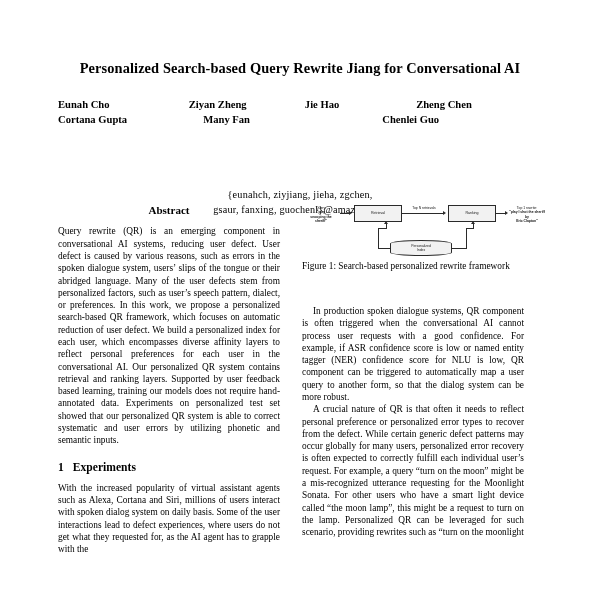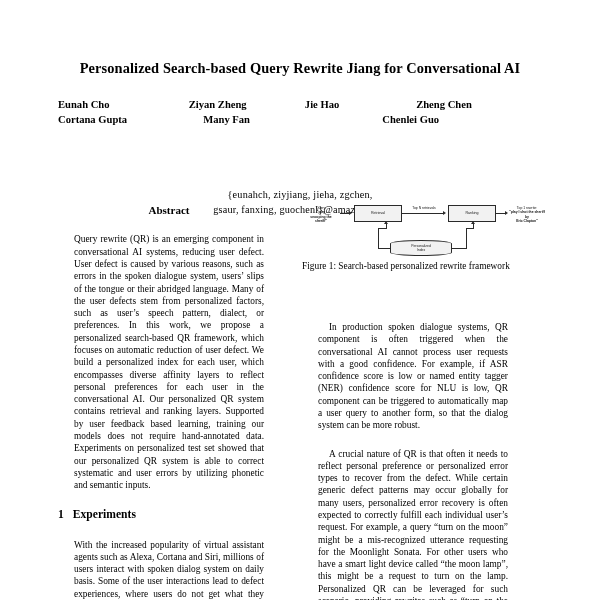--- a/index.html
+++ b/index.html
@@ -91,21 +91,21 @@
   .col-left { left: 58px; }
   .col-right { left: 302px; }
 
   .sec-abstract-head {
     text-align: center;
     font-weight: bold;
     font-size: 11px;
     margin: 0 0 8px 0;
   }
   .para {
-    margin: 16px;
+    margin: 0;
     text-indent: 11px;
   }
   .para.noindent { text-indent: 0; }
   .para + .para { margin-top: 0; }
 
   .sec-head {
     font-weight: bold;
     font-size: 11.6px;
     margin: 13px 0 7px 0;
     text-indent: 0;

